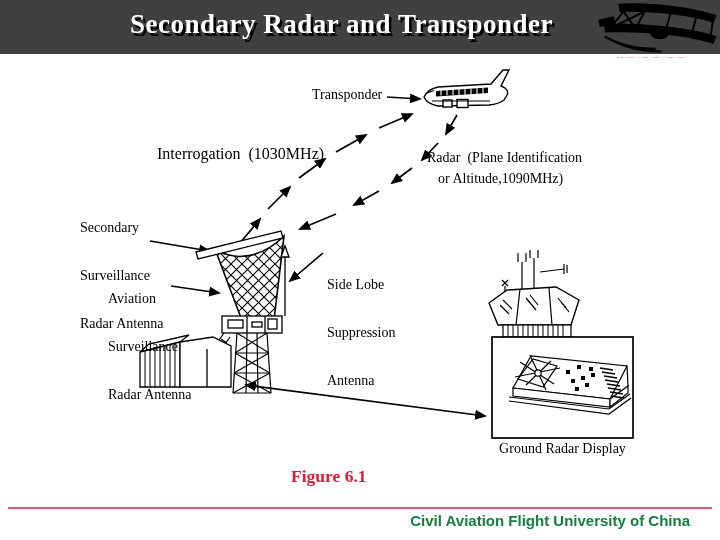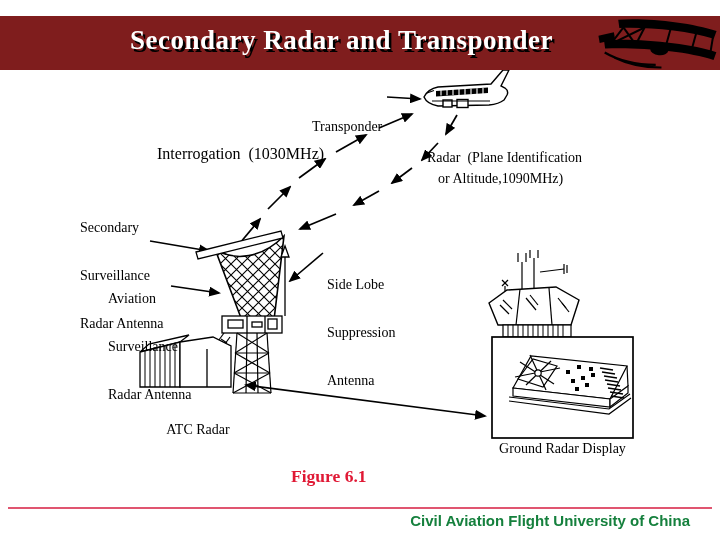--- a/index.html
+++ b/index.html
@@ -1,29 +1,29 @@
 <!DOCTYPE html>
 <html><head>
 <meta charset="utf-8">
 <style>
   html,body{margin:0;padding:0;}
   body{width:720px;height:540px;position:relative;background:#fff;overflow:hidden;
        font-family:"Liberation Serif", serif;}
   
-  #banner{position:absolute;left:0;top:16px;width:720px;height:54px;background:#7f1d1d;z-index:3;}
+  #banner{position:absolute;left:0;top:0;width:720px;height:54px;background:#404040;z-index:3;}
   #slide-title{position:absolute;left:0;top:9px;width:683px;text-align:center;
        font:bold 27px "Liberation Serif", serif;color:#fff;
        text-shadow:2.5px 2.5px 0 #000;letter-spacing:.5px;}
   #logo{position:absolute;right:0;top:0;width:122px;height:54px;}
   #watermark{position:absolute;left:617px;top:54px;font:6px "Liberation Sans", sans-serif;
        color:#f34a60;letter-spacing:1.5px;z-index:2;}
   
   .lbl{position:absolute;font:14px "Liberation Serif", serif;color:#000;
        white-space:pre;z-index:2;line-height:16px;}
-  #lbl-transponder{left:312px;top:87px;margin-top:32px;}
+  #lbl-transponder{left:312px;top:87px;}
   #lbl-interrogation{left:157px;top:146px;font-size:16px;}
   #lbl-reply1{left:427px;top:150px;}
   #lbl-reply2{left:438px;top:171px;}
   #lbl-ssr{left:80px;top:188px;}
   #lbl-psr{left:108px;top:259px;}
   #lbl-sls{left:327px;top:245px;}
   #lbl-atc{left:135px;top:391px;width:126px;text-align:center;line-height:15.5px;}
   #lbl-grd{left:488px;top:441px;width:149px;text-align:center;}
   #figure-caption{position:absolute;left:291px;top:466px;z-index:2;
        font:bold 17.5px "Liberation Serif", serif;color:#e01935;}
@@ -262,20 +262,19 @@
   <div>Aviation</div>
   <div>Surveillance</div>
   <div>Radar Antenna</div>
 </div>
 <div class="lbl" id="lbl-sls">
   <div>Side Lobe</div>
   <div>Suppression</div>
   <div>Antenna</div>
 </div>
 <div class="lbl" id="lbl-atc">
-  <div>ATC Radar</div>
 </div>
 <div class="lbl" id="lbl-grd">Ground Radar Display</div>
 
 <div id="figure-caption">Figure 6.1</div>
 
 <div id="footer-rule"></div>
 <div id="footer-text">Civil Aviation Flight University of China</div>
 
 </body></html>

